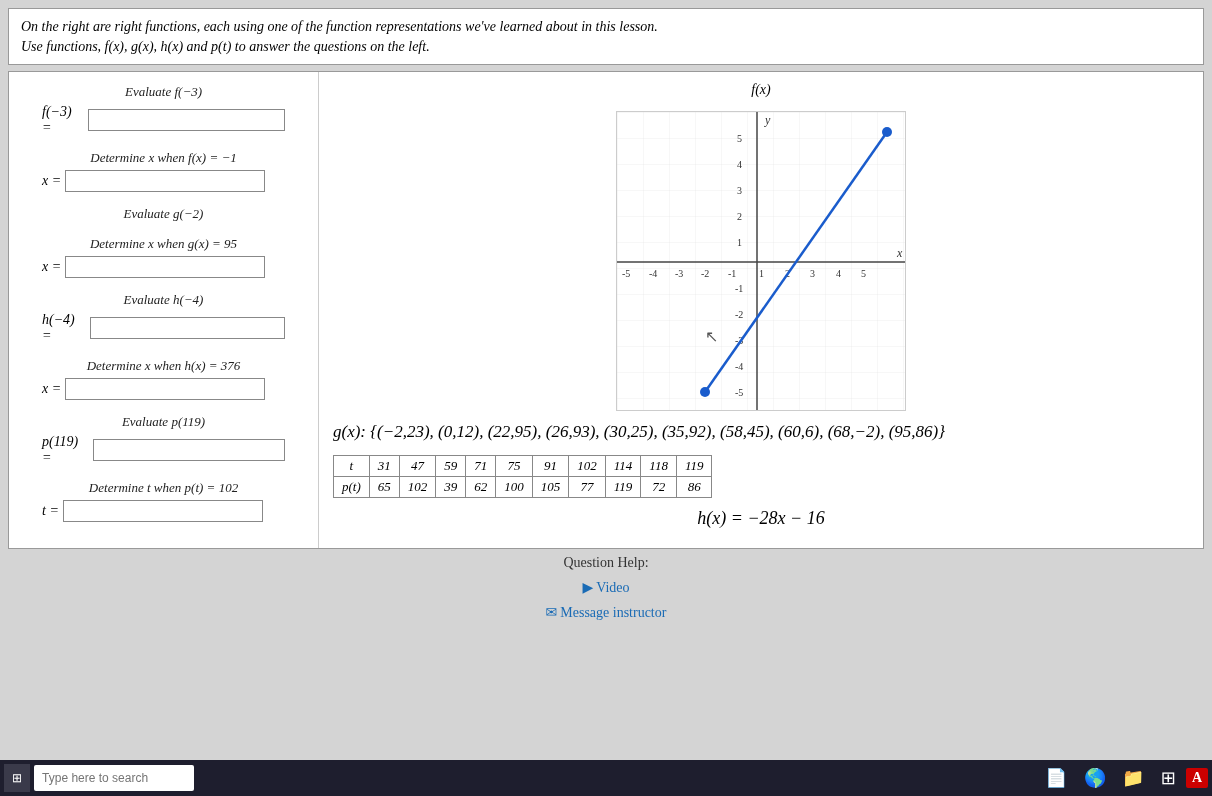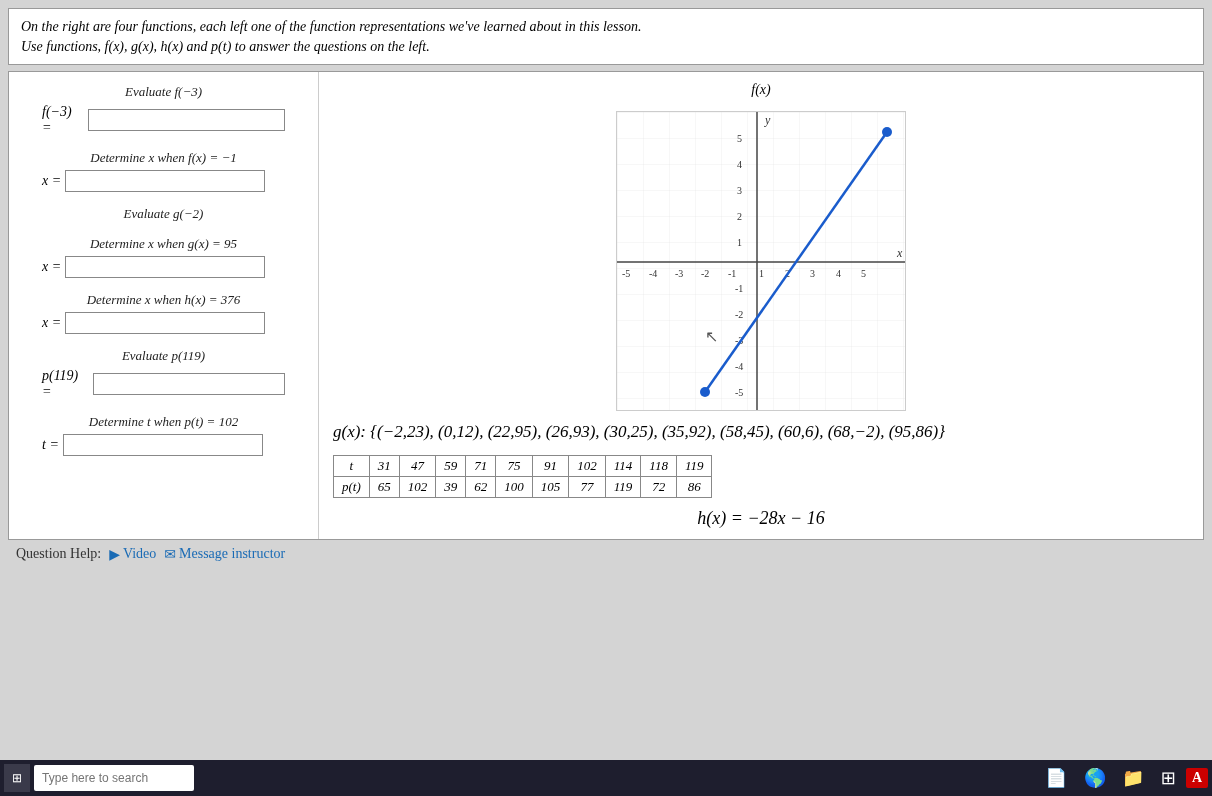--- a/index.html
+++ b/index.html
@@ -112,20 +112,21 @@
       margin-top: 10px;
     }
 
     .question-help {
       display: flex;
       align-items: center;
       gap: 8px;
       font-size: 14px;
       padding: 6px 8px;
       color: #333;
+      flex-direction: column;
     }
 
     .help-link {
       color: #1a6bb5;
       text-decoration: none;
       font-style: normal;
       display: flex;
       align-items: center;
       gap: 3px;
     }
@@ -168,21 +169,21 @@
       padding: 2px 6px;
       cursor: pointer;
     }
   </style>
 </head>
 <body>
 
 <div class="main-content">
 
   <div class="question-box">
-    <span>On the right are four functions, each left one of the function representations we've learned about in this lesson.</span><br>
+    <span>On the right are right functions, each using one of the function representations we've learned about in this lesson.</span><br>
     <span>Use functions, f(x), g(x), h(x) and p(t) to answer the questions on the left.</span>
   </div>
 
   <div class="content-area">
 
     <div class="left-panel">
 
       <div class="problem-group">
         <div class="problem-label">Evaluate <em>f</em>(−3)</div>
         <div class="answer-row">
@@ -204,20 +205,27 @@
       </div>
 
       <div class="problem-group">
         <div class="problem-label">Determine <em>x</em> when <em>g</em>(<em>x</em>) = 95</div>
         <div class="answer-row">
           <span><em>x</em> =</span>
           <input type="text" class="answer-input" style="">
         </div>
       </div>
 
+      <div class="problem-group">
+        <div class="problem-label">Evaluate <em>h</em>(−4)</div>
+        <div class="answer-row">
+          <span><em>h</em>(−4) =</span>
+          <input type="text" class="answer-input" style="">
+        </div>
+      </div>
 
       <div class="problem-group">
         <div class="problem-label">Determine <em>x</em> when <em>h</em>(<em>x</em>) = 376</div>
         <div class="answer-row">
           <span><em>x</em> =</span>
           <input type="text" class="answer-input" style="">
         </div>
       </div>
 
       <div class="problem-group">

